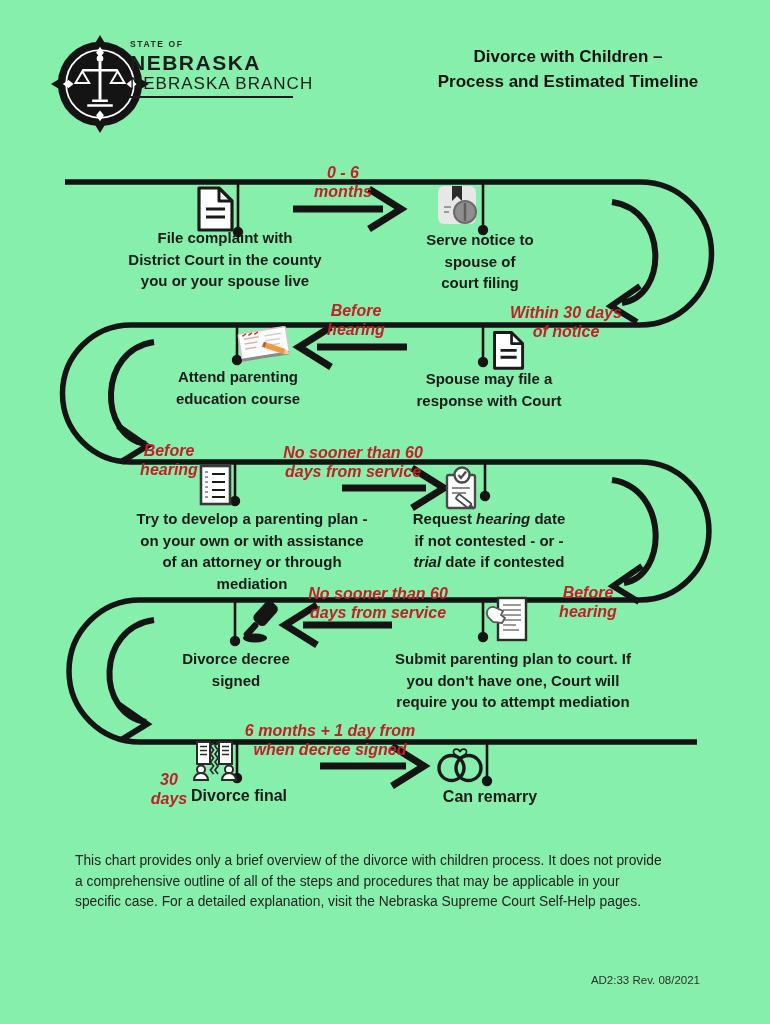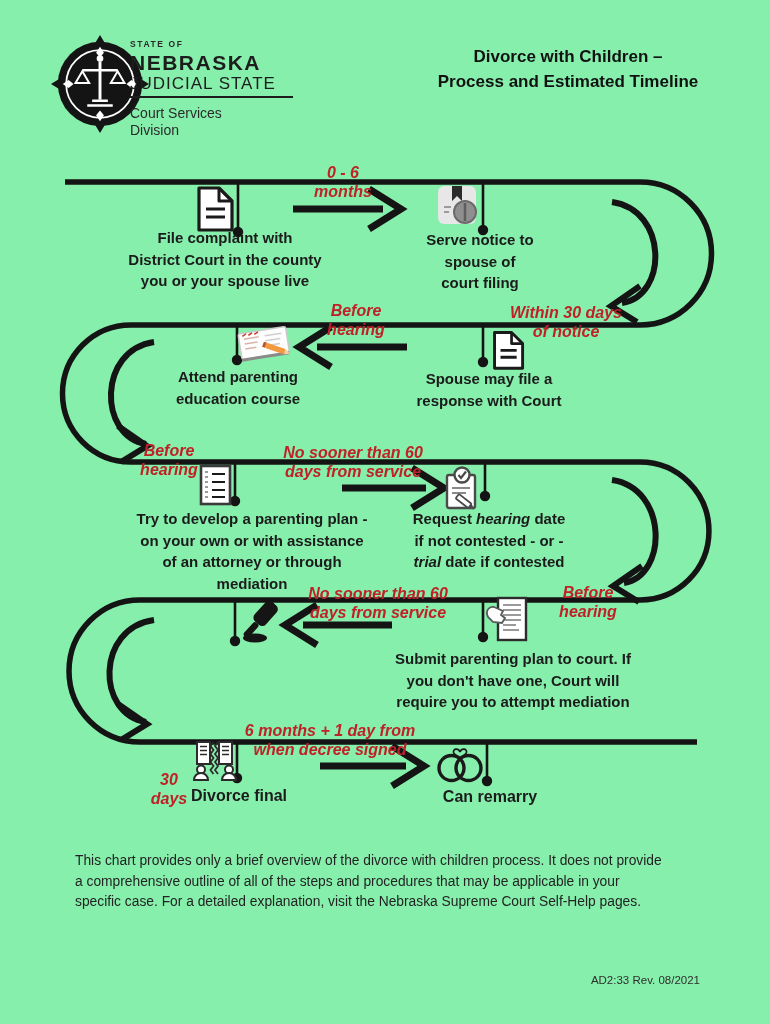--- a/index.html
+++ b/index.html
@@ -60,24 +60,22 @@
       <path d="M46 23 V62" stroke="#ffffff" stroke-width="3"></path>
       <path d="M28 32 H64" stroke="#ffffff" stroke-width="2.6"></path>
       <path d="M28 33 l-7 12 h14 z" fill="none" stroke="#ffffff" stroke-width="2"></path>
       <path d="M64 33 l-7 12 h14 z" fill="none" stroke="#ffffff" stroke-width="2"></path>
       <path d="M38 63 h16 M33 68 h26" stroke="#ffffff" stroke-width="2.6"></path>
     </svg>
   </div>
   <div class="logo-text">
     <div class="logo-stateof">STATE OF</div>
     <div class="logo-nebraska">NEBRASKA</div>
-    <div class="logo-branch">JUDICIAL STATE</div>
+    <div class="logo-branch">NEBRASKA BRANCH</div>
     <div class="logo-rule"></div>
-    <div class="logo-division">Court Services
-Division</div>
   </div>
   <div class="page-title">Divorce with Children –
 Process and Estimated Timeline</div>
 
   <svg class="flow-svg" width="770" height="1024" viewBox="0 0 770 1024">
 
     <path d="M65 182 H640 a71.5 71.5 0 0 1 0 143 H131 a68.5 68.5 0 0 0 0 137 H640 a69 69 0 0 1 0 138 H140 a71 71 0 0 0 0 142 H697" fill="none" stroke="#141414" stroke-width="5.5"></path>
 
     <g fill="none" stroke="#141414" stroke-width="6">
       <path d="M612 202 C668 210 668 296 622 303"></path>
@@ -229,20 +227,22 @@
 response with Court</div>
   <div class="step" style="left:252px; top:508px;">Try to develop a parenting plan -
 on your own or with assistance
 of an attorney or through
 mediation</div>
   <div class="step mixed" style="left:489px; top:508px;">
     <span>Request </span><i>hearing</i><span> date</span><br>
     <span>if not contested - or -</span><br>
     <i>trial</i><span> date if contested</span>
   </div>
+  <div class="step" style="left:236px; top:648px;">Divorce decree
+signed</div>
   <div class="step" style="left:513px; top:648px;">Submit parenting plan to court. If
 you don't have one, Court will
 require you to attempt mediation</div>
   <div class="step" style="left:239px; top:785px; font-size:16px;">Divorce final</div>
   <div class="step" style="left:490px; top:786px; font-size:16px;">Can remarry</div>
 
   <div class="rlabel" style="left:343px; top:163px;">0 - 6
 months</div>
   <div class="rlabel" style="left:566px; top:303px;">Within 30 days
 of notice</div>

